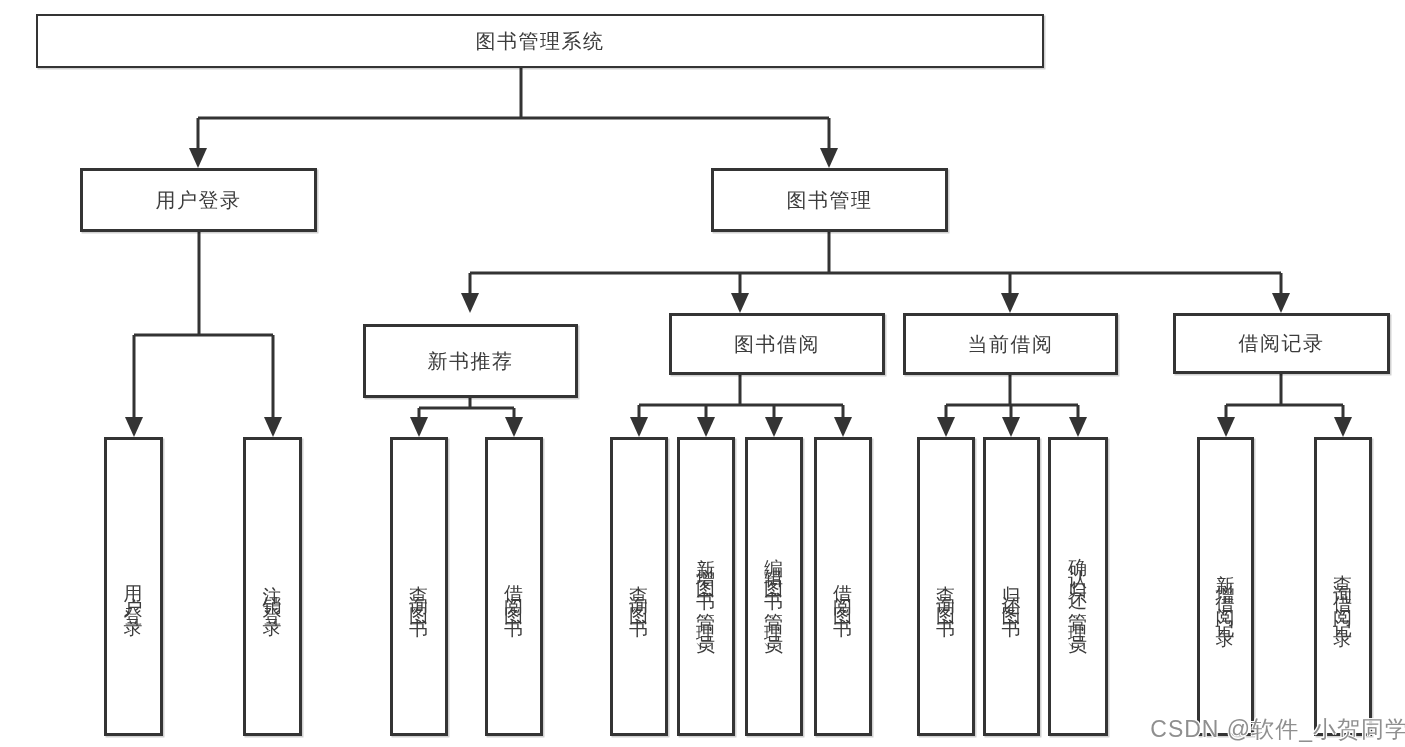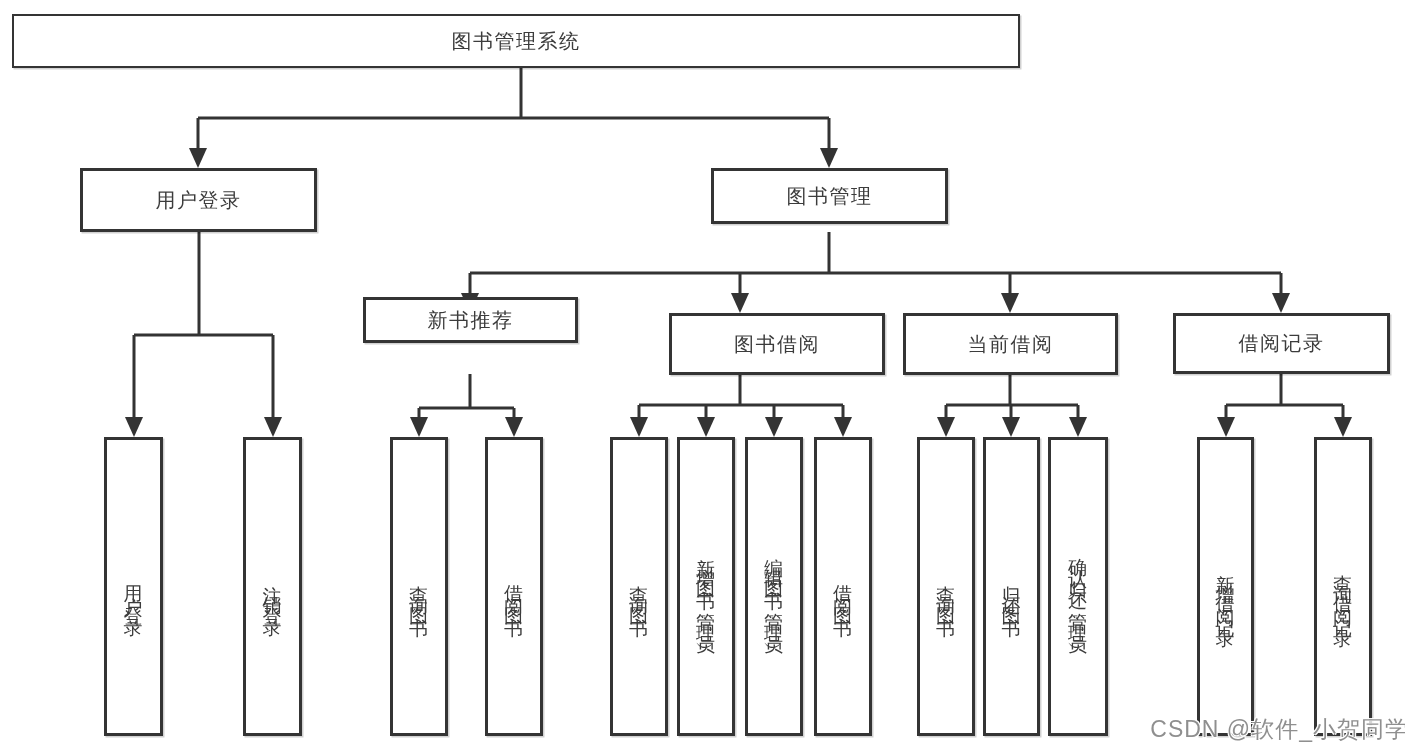--- a/index.html
+++ b/index.html
@@ -10,21 +10,21 @@
     background:#ffffff; overflow:hidden;
   }
   svg.connectors { position:absolute; left:0; top:0; width:1405px; height:747px; }
   .node {
     position:absolute; background:#ffffff;
     border:3px solid #343434;
     display:flex; align-items:center; justify-content:center;
     color:#3c3c3c;
     box-shadow:1.5px 1.5px 0 rgba(0,0,0,0.18);
   }
-  .node.root { border-width:2px; }
+  .node.root { border-width:2px;margin-left:24px; }
   .node.h { font-size:20px; letter-spacing:1.5px; }
   .node.v span {
     writing-mode:vertical-rl; text-orientation:mixed;
     font-size:19px; letter-spacing:11px; line-height:1;
     padding-top:11px; white-space:nowrap;
   }
   .watermark {
     position:absolute; right:-4px; bottom:2px;
     font-size:23px; color:#8f8f8f; letter-spacing:1px;
     white-space:nowrap;
@@ -69,25 +69,25 @@
     </g>
   </svg>
 
   <div class="node h root" style="left:12px; top:14px; width:1008px; height:54px;">
     <span>图书管理系统</span>
   </div>
 
   <div class="node h" style="left:80px; top:168px; width:237px; height:64px;">
     <span>用户登录</span>
   </div>
-  <div class="node h" style="left:711px; top:168px; width:237px; height:56px;">
+  <div class="node h" style="left:711px; top:168px; width:237px; height:64px;">
     <span>图书管理</span>
   </div>
 
-  <div class="node h" style="left:363px; top:297px; width:215px; height:46px;">
+  <div class="node h" style="left:363px; top:324px; width:215px; height:74px;">
     <span>新书推荐</span>
   </div>
   <div class="node h" style="left:632px; top:313px; width:216px; height:62px;margin-left:37px;">
     <span>图书借阅</span>
   </div>
   <div class="node h" style="left:903px; top:313px; width:215px; height:62px;">
     <span>当前借阅</span>
   </div>
   <div class="node h" style="left:1173px; top:313px; width:217px; height:61px;text-align:center;">
     <span>借阅记录</span>

